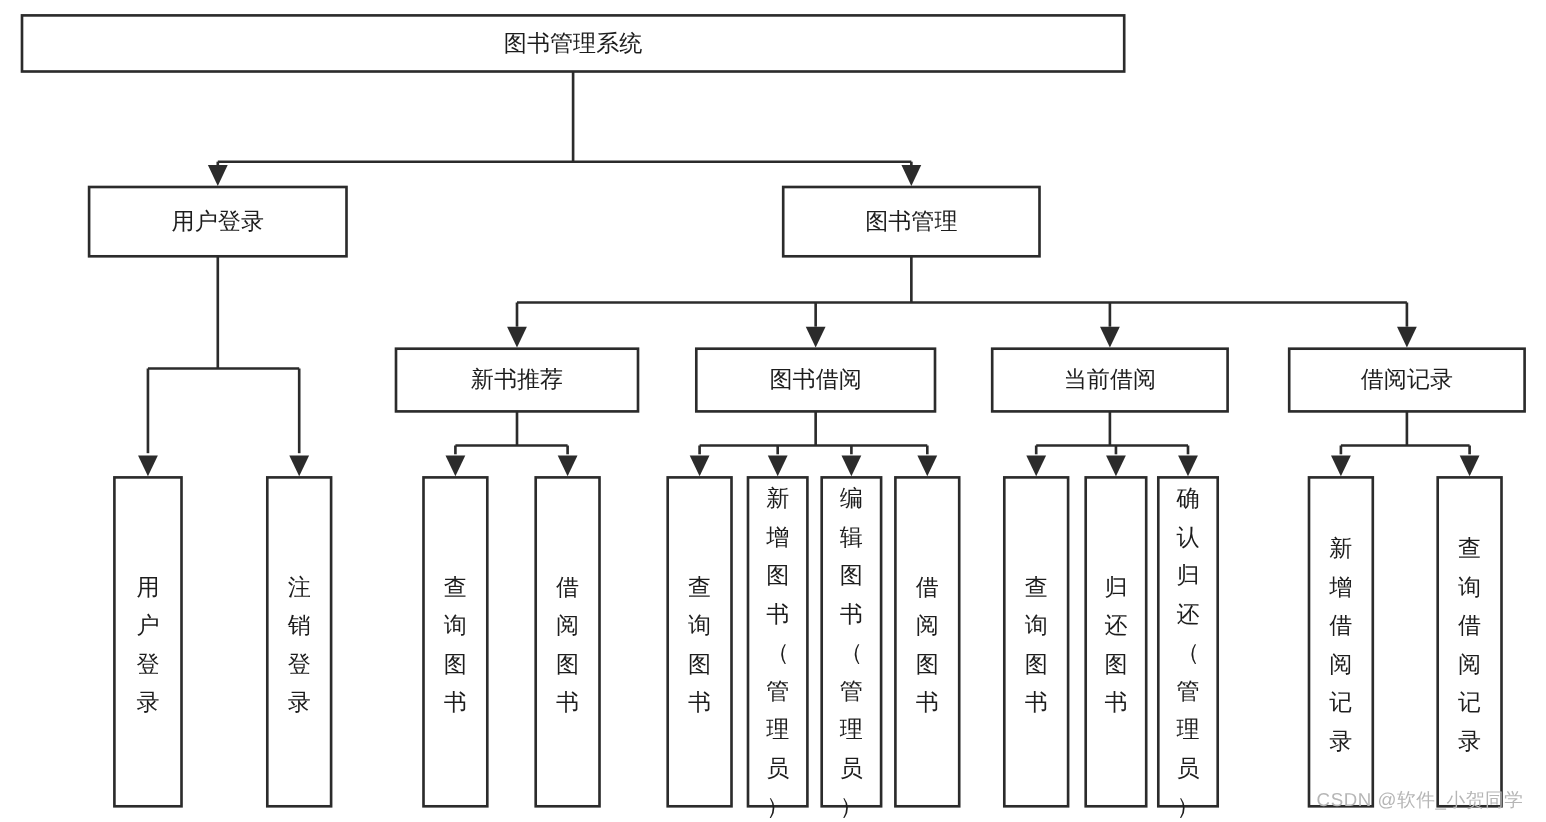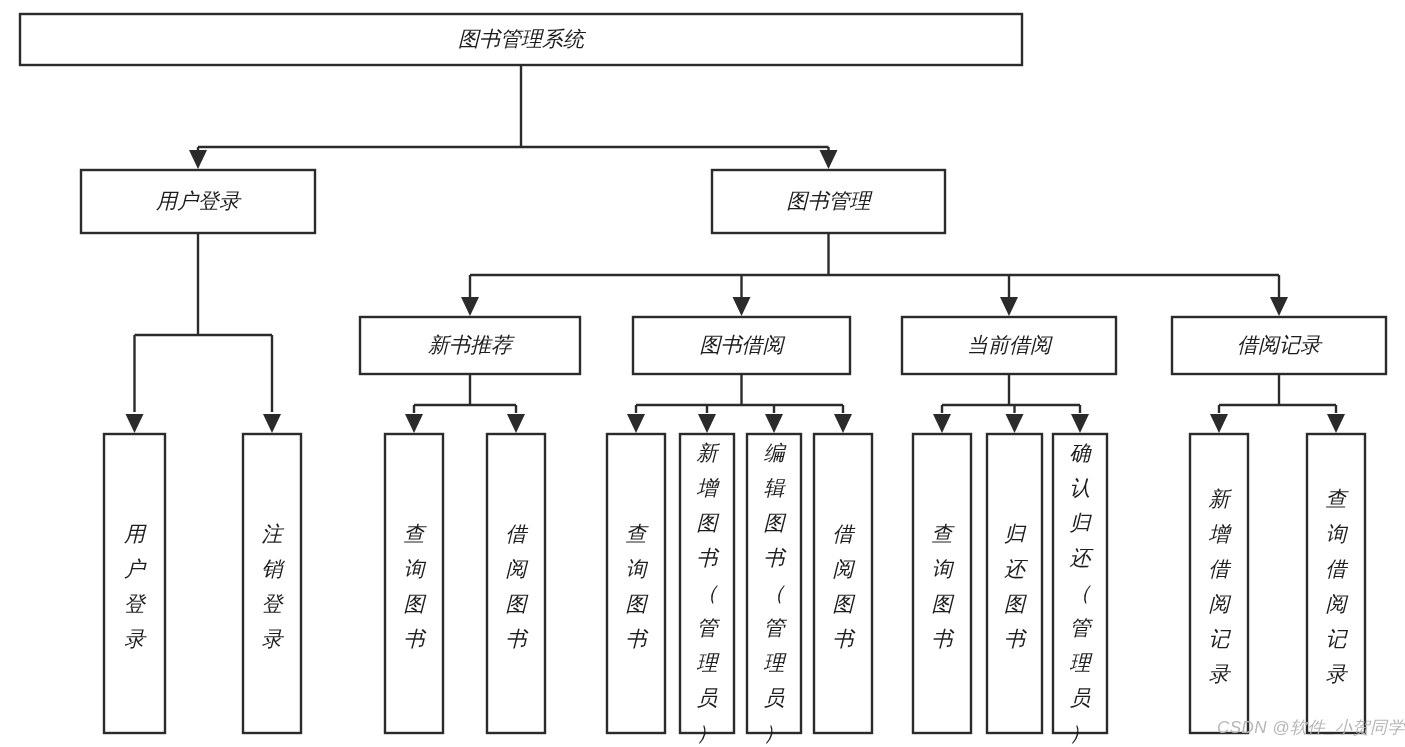--- a/index.html
+++ b/index.html
@@ -9,21 +9,20 @@
   }
   body {
     font-family: "Liberation Sans", "DejaVu Sans", sans-serif;
   }
   #diagram-root {
     position: relative;
     width: 1405px;
     height: 747px;
     background: #ffffff;
     overflow: hidden;
-    font-style: italic;
   }
   svg.diagram {
     position: absolute;
     top: 0;
     left: 0;
     width: 1405px;
     height: 747px;
     display: block;
   }
   .node-box {
@@ -49,21 +48,21 @@
     dominant-baseline: middle;
   }
   .node-label-vertical {
     font-family: "Liberation Sans", "DejaVu Sans", sans-serif;
     fill: #1d1d1d;
     font-size: 21px;
     text-anchor: middle;
   }
   .watermark {
     position: absolute;
-    right: 0;
+    right: 20px;
     bottom: 8px;
     font-family: "Liberation Sans", "DejaVu Sans", sans-serif;
     font-size: 17px;
     color: #b6b6b6;
     letter-spacing: 0.5px;
     white-space: nowrap;
     user-select: none;
     text-align: center;
   }
 </style>

